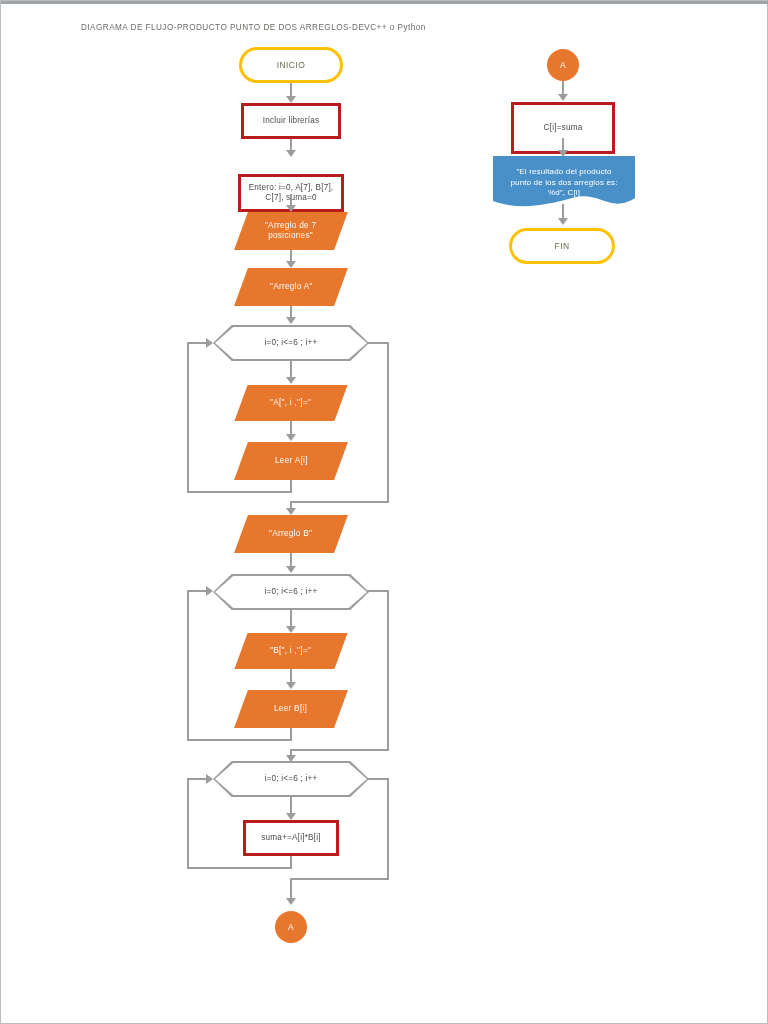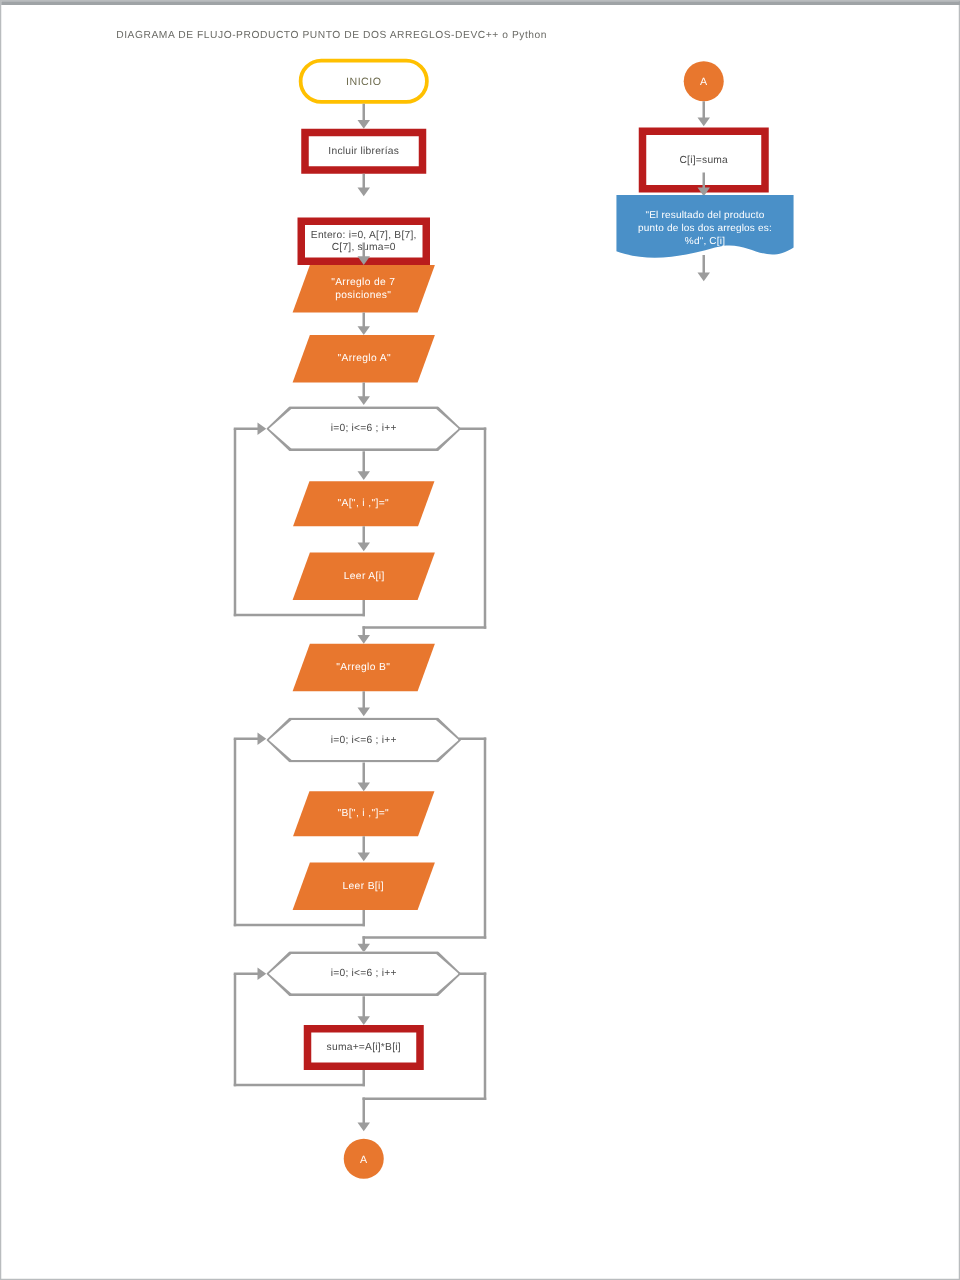--- a/index.html
+++ b/index.html
@@ -11,38 +11,38 @@
     position:absolute;left:0;top:0;width:768px;height:1024px;
     background:#ffffff;
     border:1px solid #b9bcbe;
     box-sizing:border-box;
   }
   #topbar{
     position:absolute;left:0;top:0;width:768px;height:3px;
     background:#9fa3a6;
   }
   #title{
-    position:absolute;left:52px;top:22px;
+    position:absolute;left:40px;top:22px;
     font-size:8.2px;letter-spacing:.45px;color:#6b6b66;
     white-space:nowrap;
     padding-left:40px;
   }
 
   .node{position:absolute;box-sizing:border-box;display:flex;
         align-items:center;justify-content:center;text-align:center;}
   .node .lbl{display:block;line-height:1.25;white-space:pre-line;}
 
   
   .terminator{
     border:3px solid #FFC000;border-radius:22px;background:#ffffff;
     color:#6d6b4e;font-size:8.5px;letter-spacing:.4px;
   }
   
   .process{
-    border:6px solid #b91c1c;background:#ffffff;
+    border:3px solid #b91c1c;background:#ffffff;
     color:#4a4a4a;font-size:8.2px;letter-spacing:.2px;
   }
   
   .io{
     background:#E8772E;color:#ffffff;font-size:8.2px;letter-spacing:.3px;
     transform:skewX(-20deg);
   }
   .io .lbl{transform:skewX(20deg);}
   
   .loopshape{
@@ -234,14 +234,17 @@
     <svg class="docsvg" viewBox="0 0 142 54" preserveAspectRatio="none">
       <path d="M0,0 L142,0 L142,42 C117,58 107,34 79,42 C51,50 25,54 0,45 Z" fill="#4A90C8"></path>
     </svg>
     <span class="lbl">"El resultado del producto
 punto de  los dos arreglos es:
 %d", C[i]</span>
   </div>
   <div class="edge vline" style="left:561px;top:203px;height:17px;"></div>
   <div class="arrow arrow-down" style="left:557px;top:217px;"></div>
 
+  <div class="node terminator" style="left:508px;top:227px;width:106px;height:36px;">
+    <span class="lbl">FIN</span>
+  </div>
 
 </div>
 
 </body></html>

